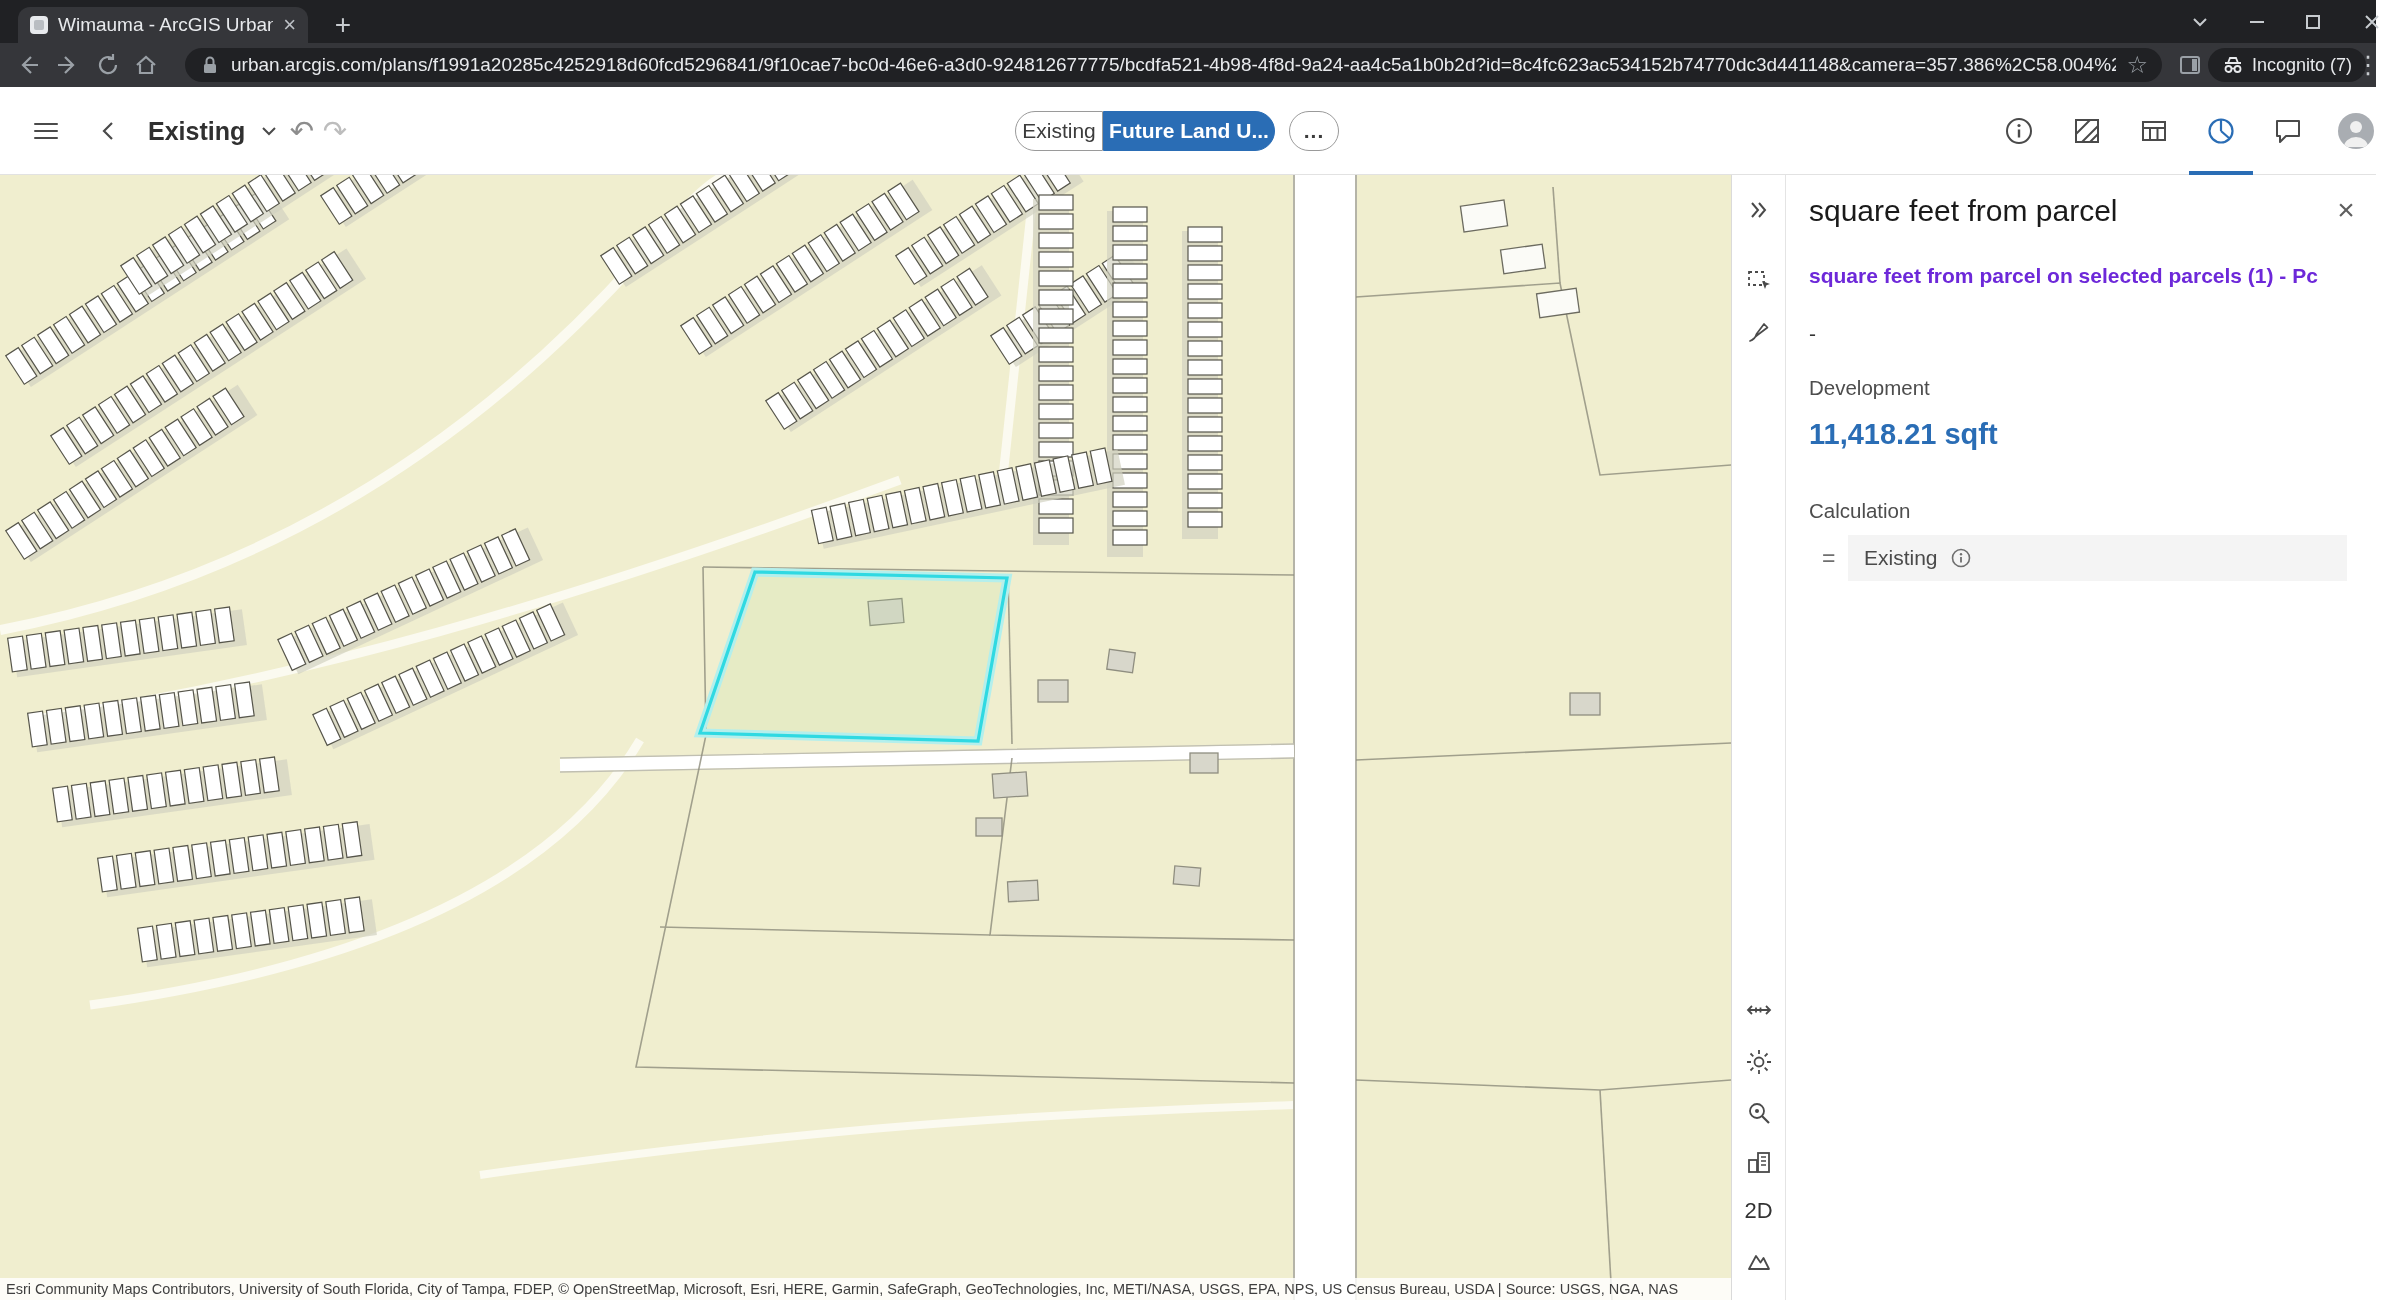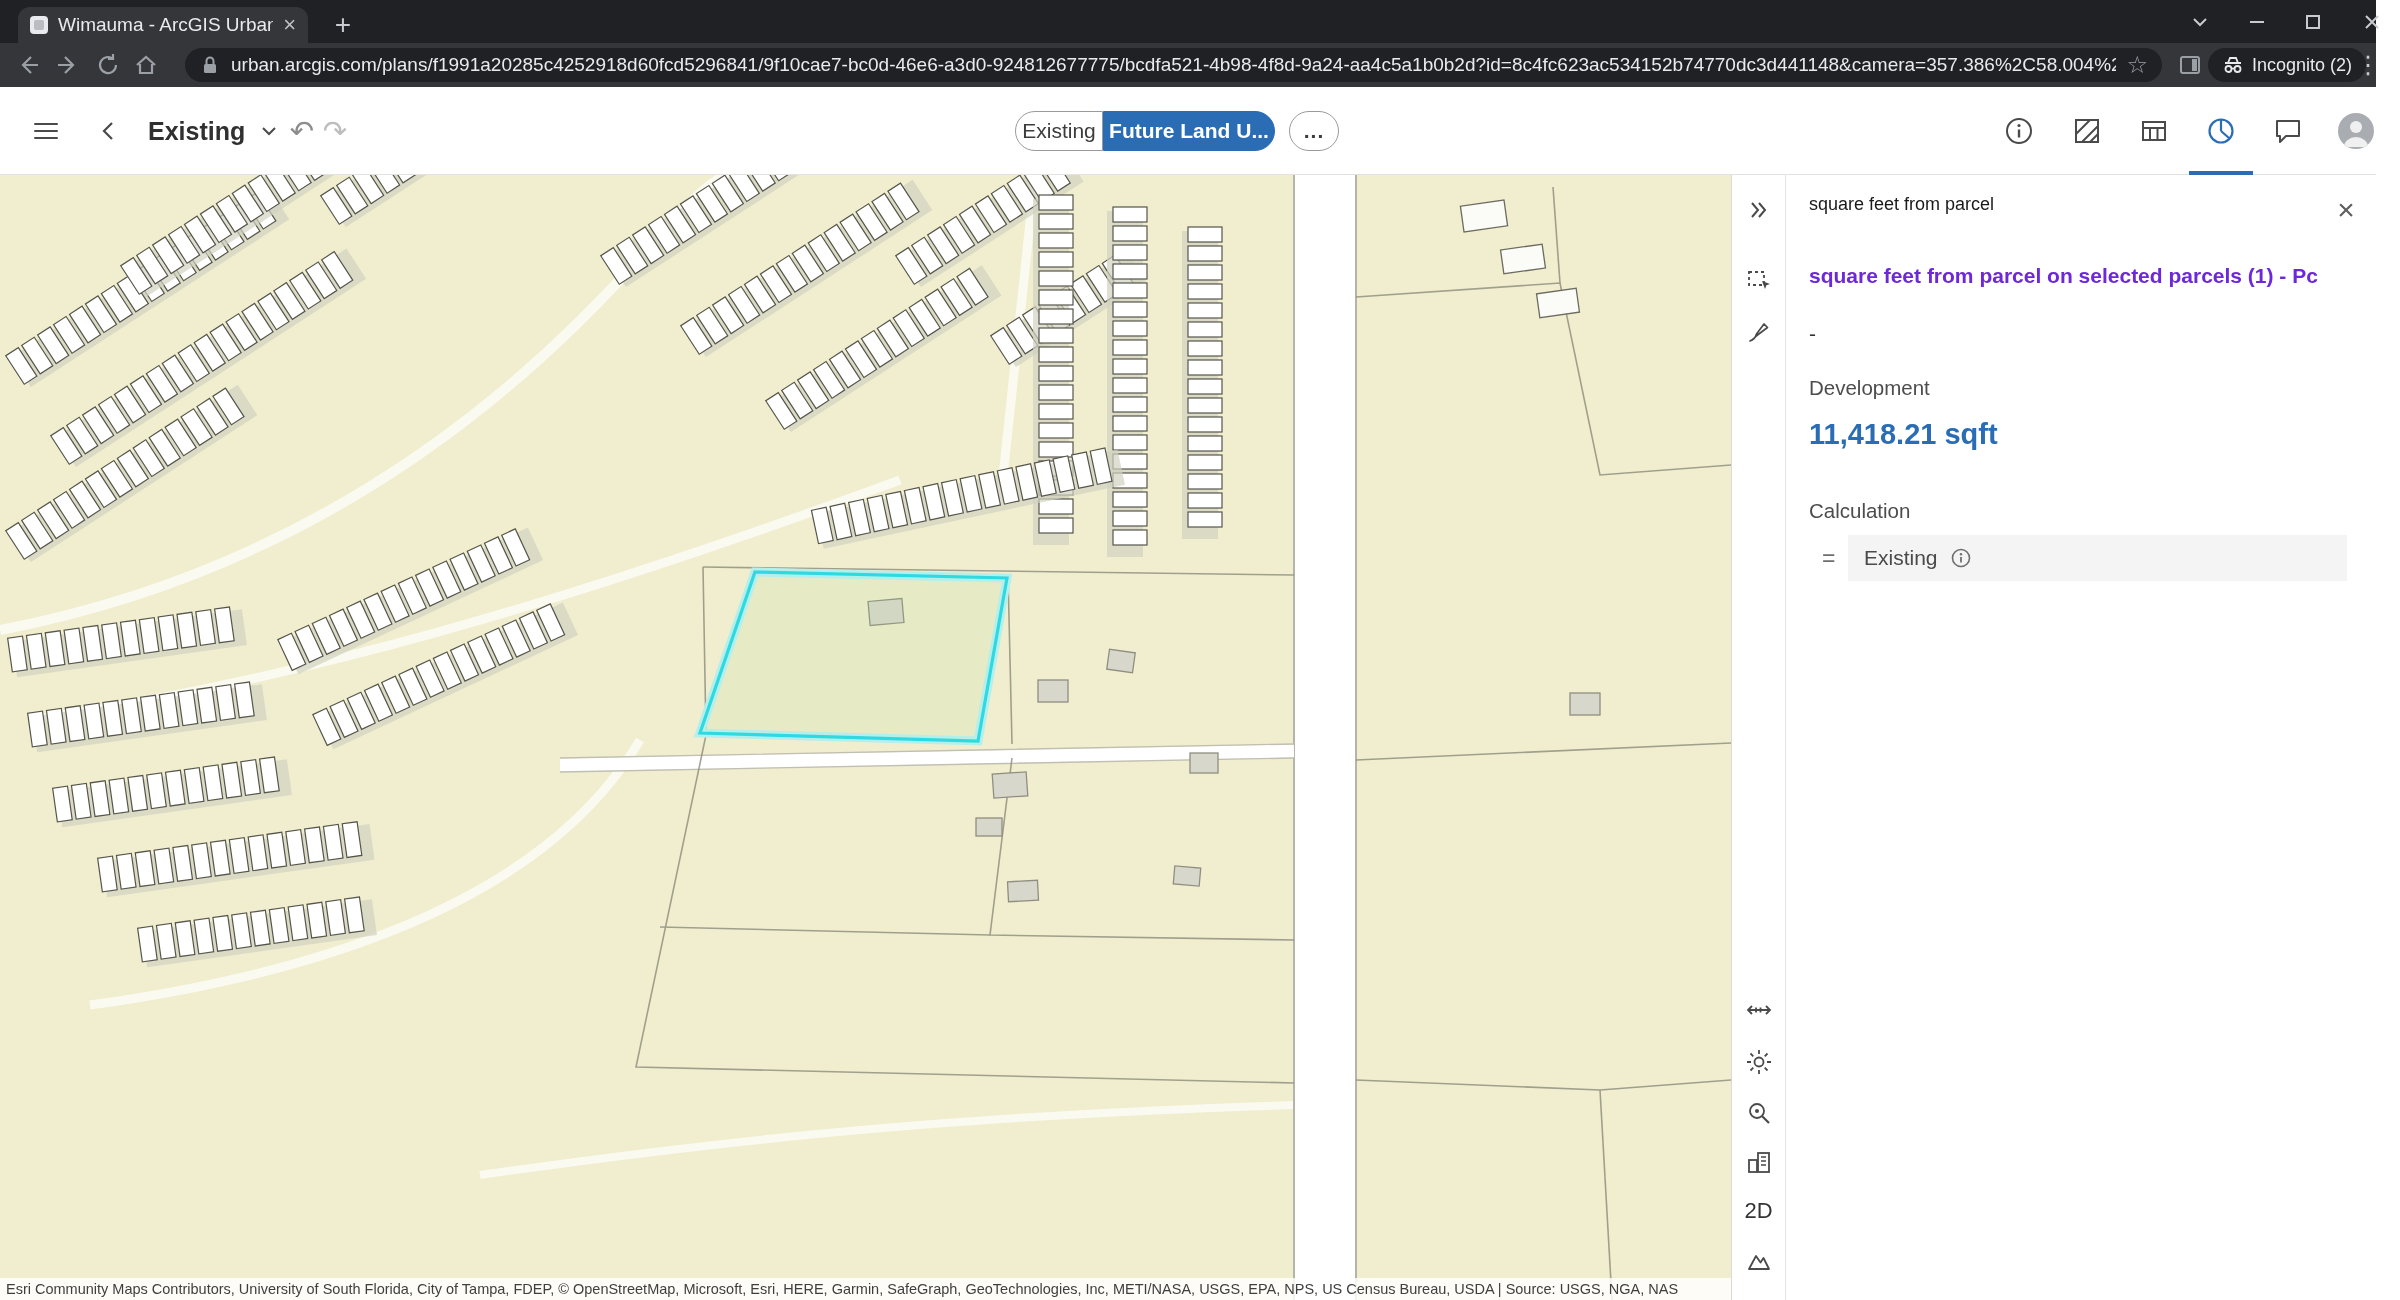--- a/index.html
+++ b/index.html
@@ -48,21 +48,21 @@
 
   
   .map{position:absolute;top:175px;left:0;width:1731px;height:1125px;background:#f0eecf;overflow:hidden}
   .attrib{position:absolute;left:0;bottom:0;width:1731px;height:22px;background:rgba(255,255,255,.82);
           font-size:14.5px;color:#3f3f3f;line-height:22px;padding-left:6px;white-space:nowrap;overflow:hidden}
   .strip{position:absolute;top:175px;left:1731px;width:54px;height:1125px;background:#fff;border-left:1px solid #dadada}
   .sbtn{position:absolute;left:50%;transform:translateX(-50%);width:38px;height:38px;display:flex;
         align-items:center;justify-content:center;color:#4a4a4a}
   .sbtn.txt{font-size:22px;font-weight:400;color:#333}
   .panel{position:absolute;top:175px;left:1785px;width:615px;height:1125px;background:#fff;border-left:1px solid #e4e4e4}
-  .p-title{position:absolute;left:23px;top:19px;font-size:18px;color:#1a1a1a}
+  .p-title{position:absolute;left:23px;top:19px;font-size:30px;color:#1a1a1a}
   .p-close{position:absolute;left:538px;top:13px;width:44px;height:44px;display:flex;align-items:center;justify-content:center;
            font-size:30px;color:#5f5f5f}
   .p-sub{position:absolute;left:23px;top:89px;width:570px;font-size:21px;font-weight:700;color:#6d28d9;
          white-space:nowrap;overflow:hidden}
   .p-dash{position:absolute;left:23px;top:147px;font-size:21px;color:#333}
   .p-h{position:absolute;left:23px;font-size:20.5px;color:#4d4d4d}
   .p-val{position:absolute;left:23px;top:243px;font-size:29px;font-weight:700;color:#2a6db5}
   .p-eq{position:absolute;left:36px;top:370px;font-size:23px;color:#6f6f6f}
   .p-box{position:absolute;left:62px;top:360px;width:499px;height:46px;background:#f4f4f4;
          display:flex;align-items:center;gap:12px;padding:0 16px;font-size:21px;color:#4a4a4a}
@@ -138,21 +138,21 @@
           <rect x="14" y="6" width="5" height="12" fill="currentColor"></rect>
         </svg>
     </div>
     <div class="badge">
       <svg class="i" width="22" height="20" viewBox="0 0 22 20">
         <path d="M3 8 H19 M6 8 L8 3 H14 L16 8" stroke="#e8eaed" stroke-width="1.8" fill="none"></path>
         <circle cx="6.5" cy="14" r="3" stroke="#e8eaed" stroke-width="1.8" fill="none"></circle>
         <circle cx="15.5" cy="14" r="3" stroke="#e8eaed" stroke-width="1.8" fill="none"></circle>
         <path d="M9.5 14 Q11 12.8 12.5 14" stroke="#e8eaed" stroke-width="1.6" fill="none"></path>
       </svg>
-      <span>Incognito (2)</span>
+      <span>Incognito (7)</span>
     </div>
     <div class="kebab">⋮</div>
   </div>
 
   <div class="apphdr">
     <div class="hbtn" style="left:26px">
       <span class="burger">
           <i></i>
           <i></i>
           <i></i>

